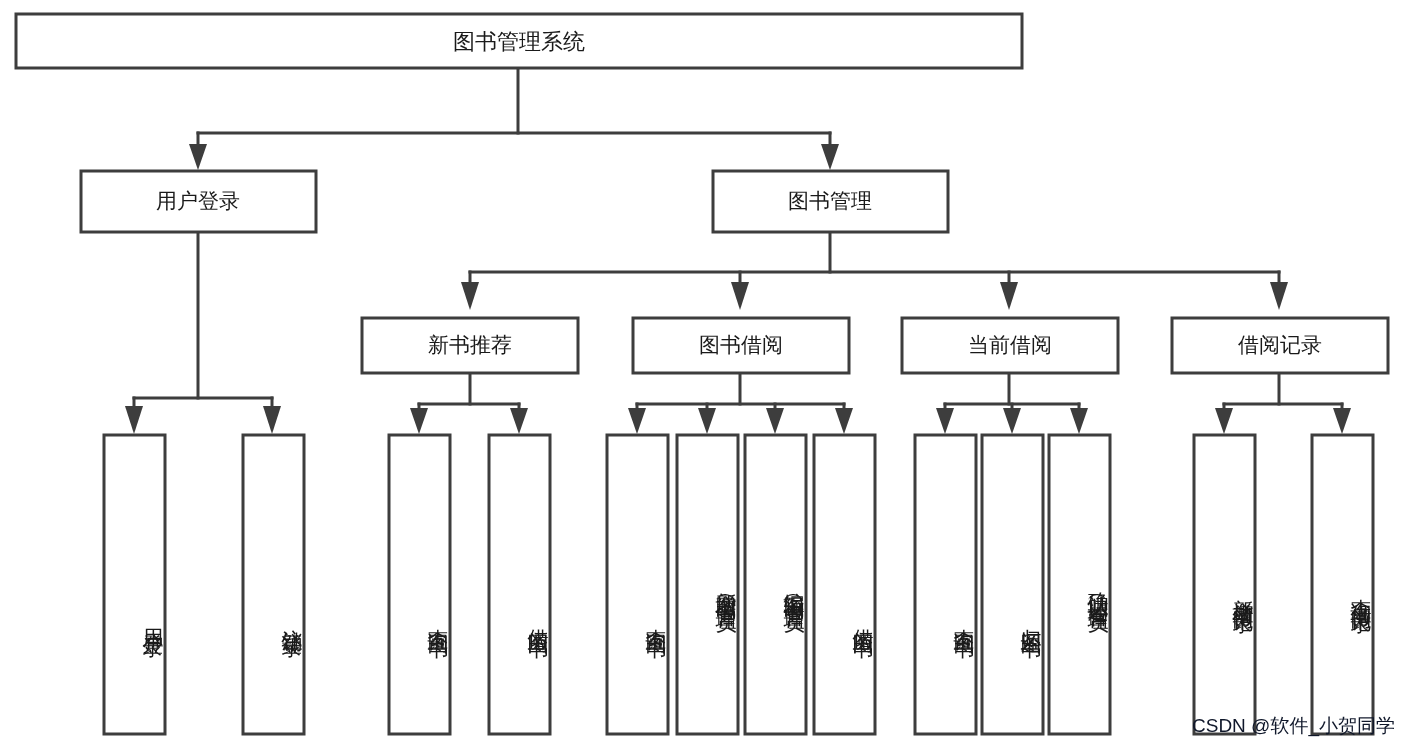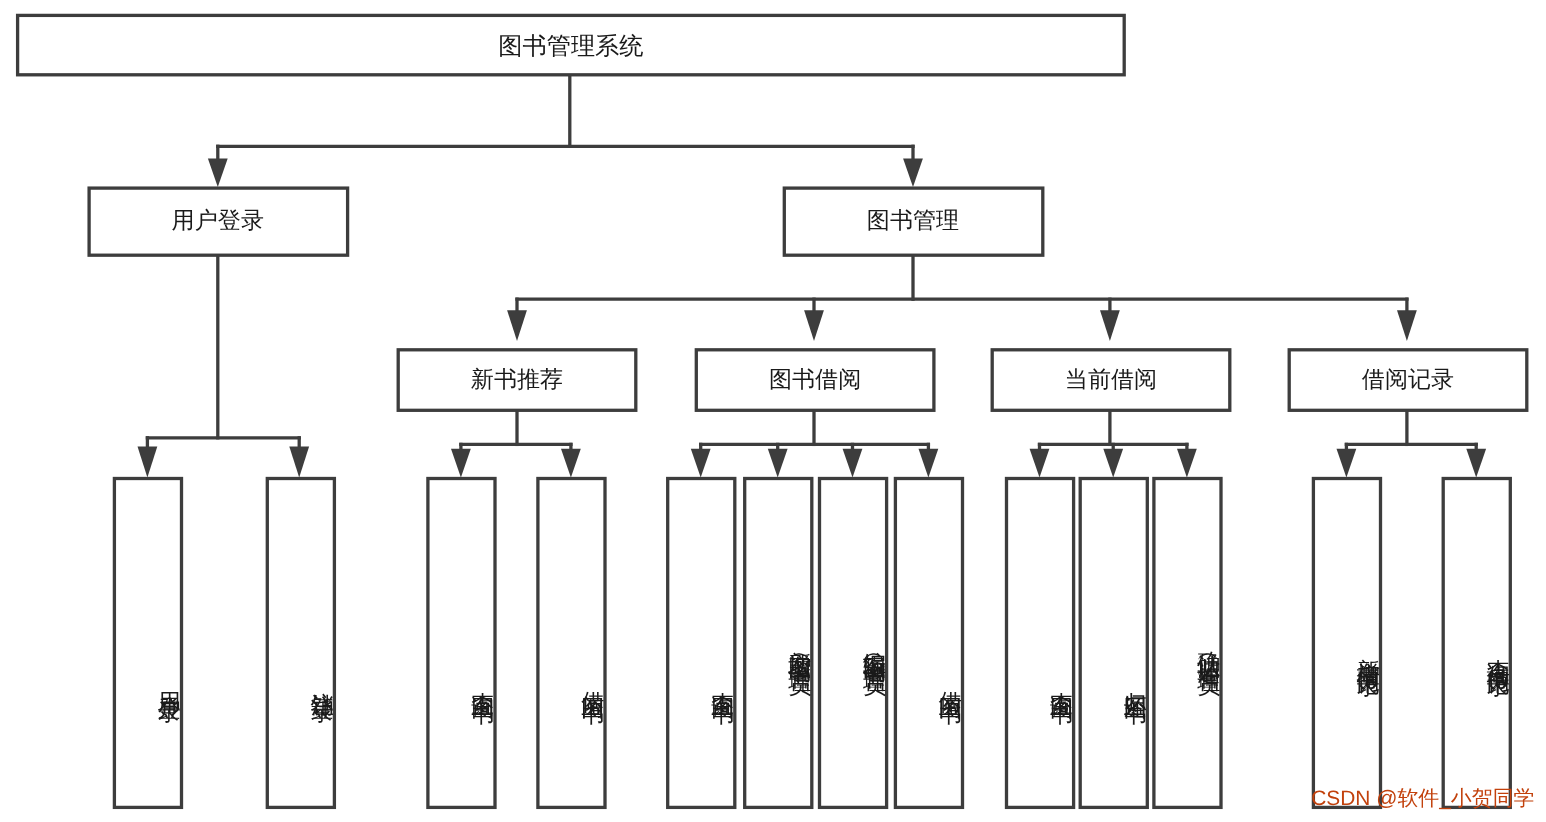--- a/index.html
+++ b/index.html
@@ -67,21 +67,21 @@
     white-space: nowrap;
     display: flex;
     align-items: flex-start;
     justify-content: center;
     pointer-events: none;
   }
   .watermark {
     position: absolute;
     font-family: "Liberation Sans", "DejaVu Sans", sans-serif;
     font-size: 19px;
-    color: #c2410c;
+    color: #0f172a;
     white-space: nowrap;
   }
 </style>
 </head>
 <body>
 
 <div id="diagram-root">
 
   <svg id="diagram-svg" viewBox="0 0 1405 747">
 

